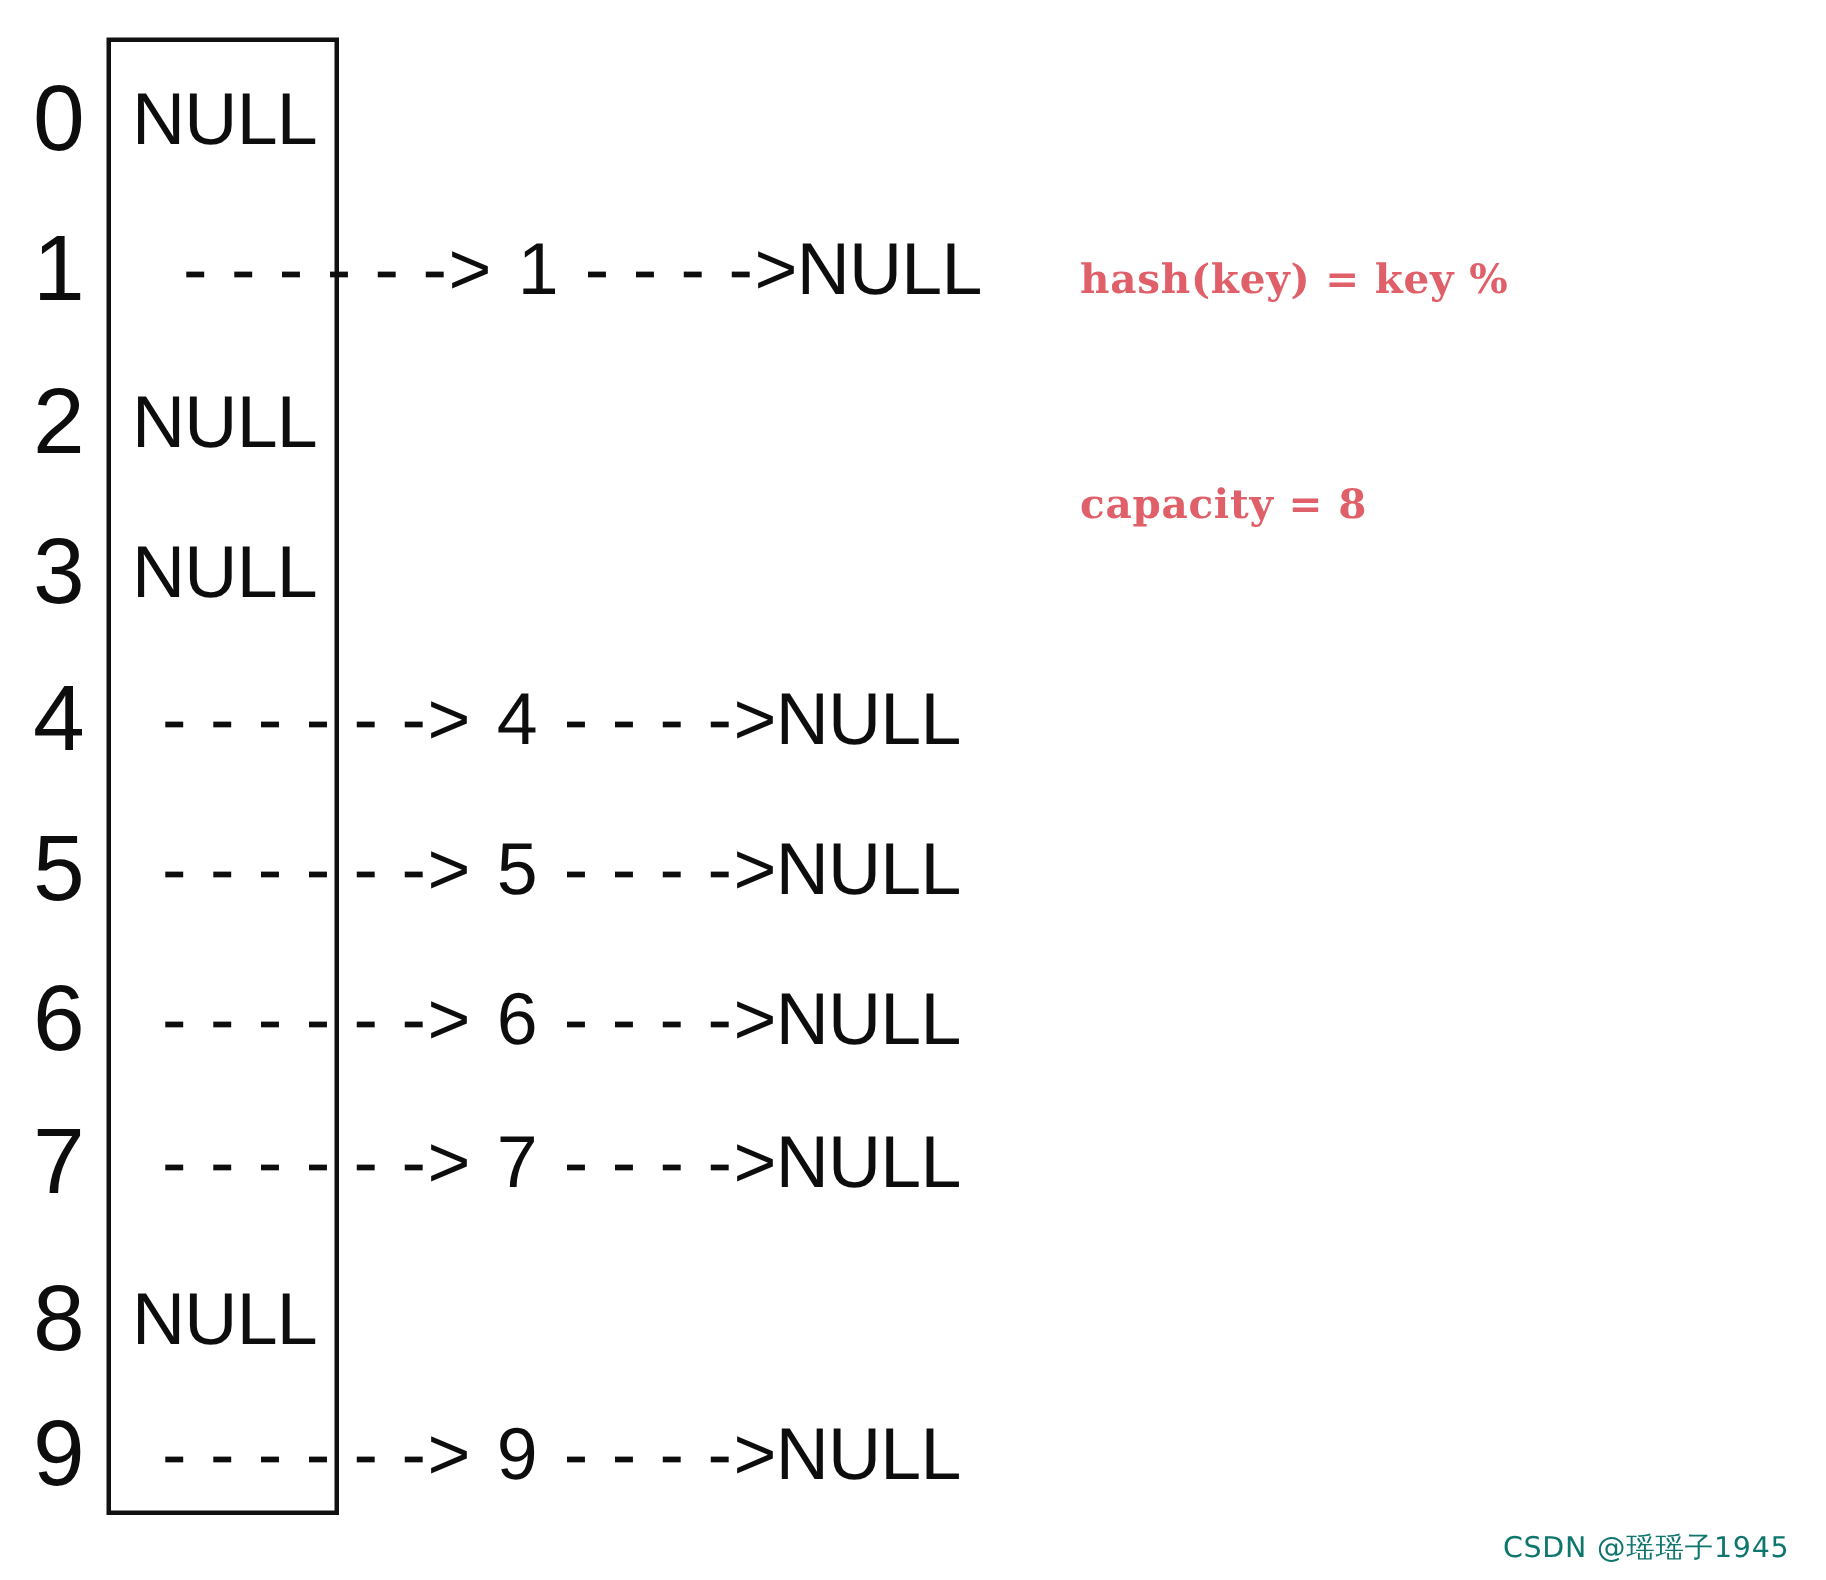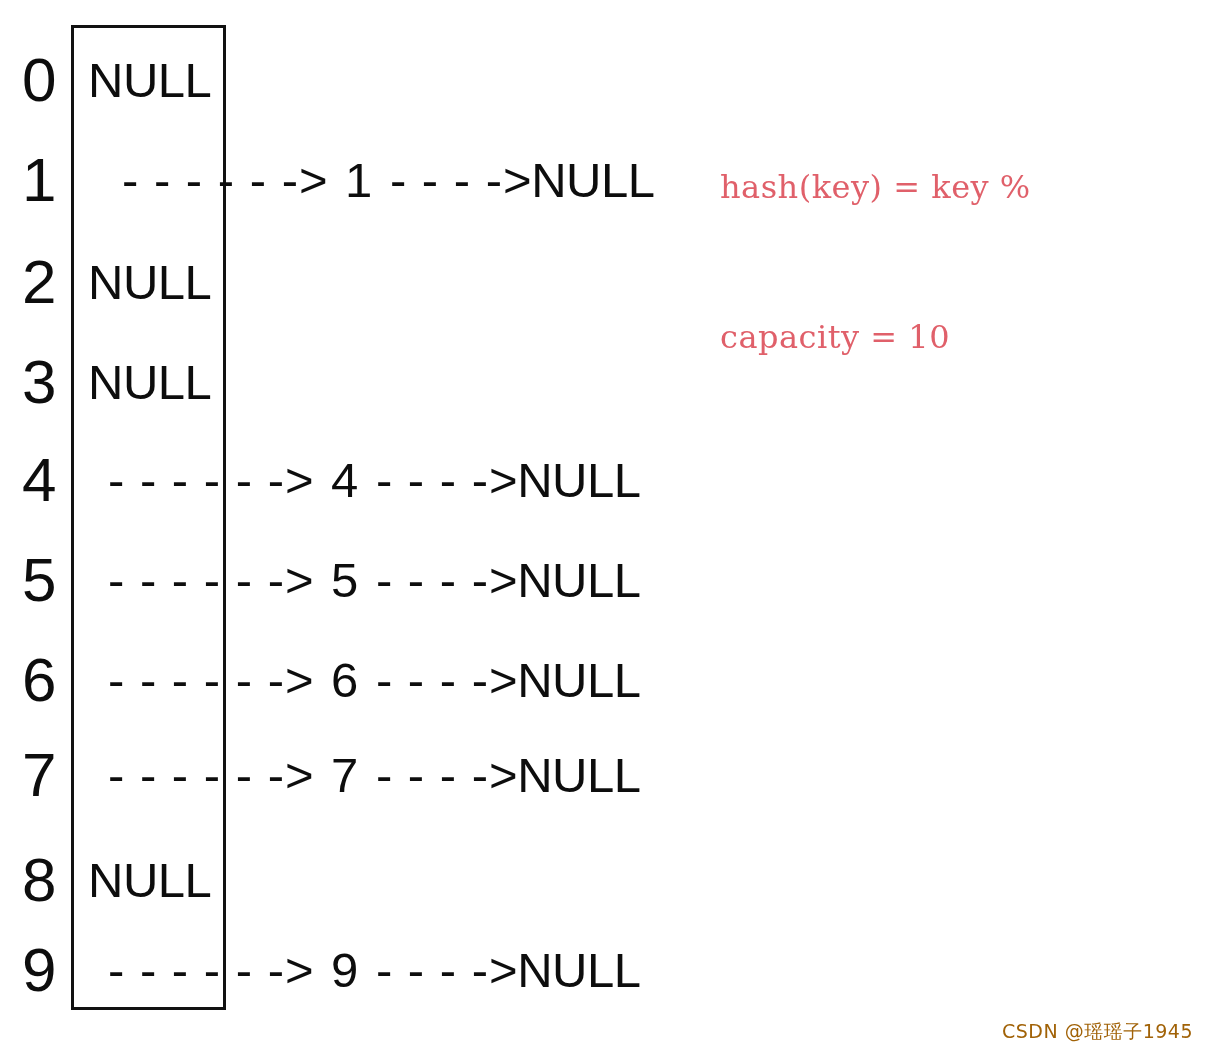--- a/index.html
+++ b/index.html
@@ -100,25 +100,26 @@
     width: 14px;
   }
 
   
   #hash-annotation {
     position: absolute;
     left: 720px;
     top: 62px;
     width: 430px;
     font-family: "DejaVu Serif", "Liberation Serif", serif;
-    font-size: 32px;
+    font-size: 27px;
     line-height: 50px;
     color: #e0606a;
     white-space: pre;
     letter-spacing: 0.5px;
+    font-weight: bold;
   }
   #hash-annotation .ann-line {
     display: block;
   }
 
   
   #watermark {
     position: absolute;
     right: 24px;
     bottom: 8px;
@@ -181,18 +182,18 @@
     <div class="null-inline">NULL</div>
   </div>
 
   <div class="bucket-row" style="top:920px;">
     <div class="index-label">9</div>
     <div class="chain" style="left:108px;"><span class="dashes-long">- - - - - -</span><span class="arrow-head">&gt;</span><span class="gap"></span><span class="node-key">9</span><span class="gap"></span><span class="dashes-short">- - - -</span><span class="arrow-head">&gt;</span><span class="tail-null">NULL</span></div>
   </div>
 
   <div id="hash-annotation" style="color: rgb(224, 96, 106);">
     <span class="ann-line">hash(key) = key %</span>
-    <span class="ann-line">capacity = 10</span>
+    <span class="ann-line">capacity = 8</span>
   </div>
 
-  <div id="watermark" style="color: #a16207;">CSDN @瑶瑶子1945</div>
+  <div id="watermark" style="color: #0f766e;">CSDN @瑶瑶子1945</div>
 
 </div>
 
 </body></html>

